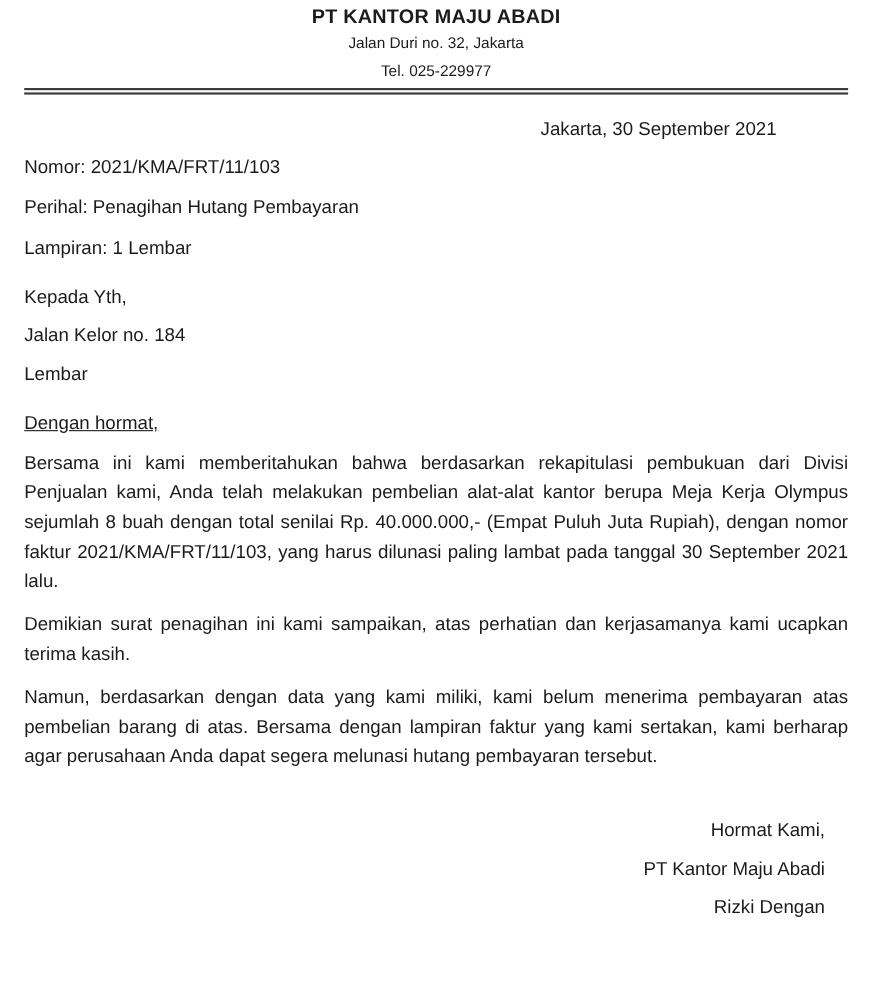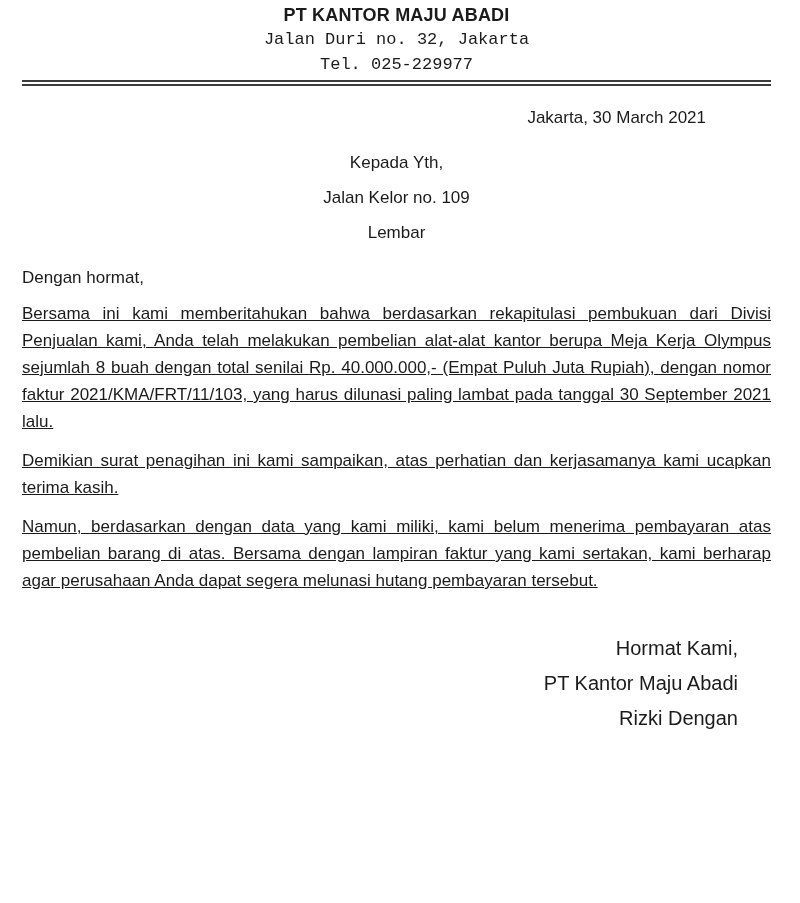--- a/index.html
+++ b/index.html
@@ -19,23 +19,22 @@
   
   .letterhead { text-align: center; }
   .letterhead .company {
     font-size: 18px;
     font-weight: bold;
     line-height: 24px;
     letter-spacing: 0.2px;
   }
   .letterhead .address,
   .letterhead .phone {
-    font-size: 17px;
+    font-size: 14px;
     line-height: 25px;
-    font-family: Liberation Mono, monospace;
   }
   .rule {
     margin-top: 3px;
     height: 6px;
     border-top: 2px solid #3c3c3c;
     border-bottom: 2px solid #3c3c3c;
   }
   
   .date {
     margin-top: 21px;
@@ -45,71 +44,76 @@
     line-height: 21px;
   }
   
   .meta { margin-top: 15px; }
   .meta p {
     font-size: 17px;
     line-height: 18px;
     margin: 0 0 19px 0;
   }
   
-  .recipient { margin-top: 26px; text-align: center; }
+  .recipient { margin-top: 26px; }
   .recipient p {
     font-size: 17px;
     line-height: 18px;
     margin: 0 0 17px 0;
   }
   
   .letter-body { margin-top: 27px; }
   .opening {
     font-size: 17px;
     line-height: 18px;
     margin: 0 0 13px 0;
+    text-decoration: underline;
   }
   .para {
     font-size: 17px;
     line-height: 27px;
     text-align: justify;
     margin: 0 0 12px 0;
-    text-decoration: underline;
   }
   
   .closing {
     margin-top: 45px;
     text-align: right;
     padding-right: 21px;
   }
   .closing p {
-    font-size: 20px;
+    font-size: 17px;
     line-height: 18px;
-    margin: 0 12px 17px 0;
+    margin: 0 0 17px 0;
   }
 </style>
 </head>
 <body>
 
 <div class="page">
 
   <header class="letterhead">
     <div class="company">PT KANTOR MAJU ABADI</div>
     <div class="address">Jalan Duri no. 32, Jakarta</div>
     <div class="phone">Tel. 025-229977</div>
   </header>
 
   <div class="rule"></div>
 
-  <div class="date">Jakarta, 30 March 2021</div>
+  <div class="date">Jakarta, 30 September 2021</div>
 
+  <div class="meta">
+    <p>Nomor: 2021/KMA/FRT/11/103</p>
+    <p>Perihal: Penagihan Hutang Pembayaran</p>
+    <p>Lampiran: 1 Lembar</p>
+  </div>
 
   <div class="recipient">
     <p>Kepada Yth,</p>
-    <p>Jalan Kelor no. 109</p>
+    <p>Jalan Kelor no. 184</p>
     <p>Lembar</p>
   </div>
 
   <div class="letter-body">
     <p class="opening">Dengan hormat,</p>
     <p class="para">Bersama ini kami memberitahukan bahwa berdasarkan rekapitulasi pembukuan dari Divisi Penjualan kami, Anda telah melakukan pembelian alat-alat kantor berupa Meja Kerja Olympus sejumlah 8 buah dengan total senilai Rp. 40.000.000,- (Empat Puluh Juta Rupiah), dengan nomor faktur 2021/KMA/FRT/11/103, yang harus dilunasi paling lambat pada tanggal 30 September 2021 lalu.</p>
     <p class="para">Demikian surat penagihan ini kami sampaikan, atas perhatian dan kerjasamanya kami ucapkan terima kasih.</p>
     <p class="para">Namun, berdasarkan dengan data yang kami miliki, kami belum menerima pembayaran atas pembelian barang di atas. Bersama dengan lampiran faktur yang kami sertakan, kami berharap agar perusahaan Anda dapat segera melunasi hutang pembayaran tersebut.</p>
   </div>
 

